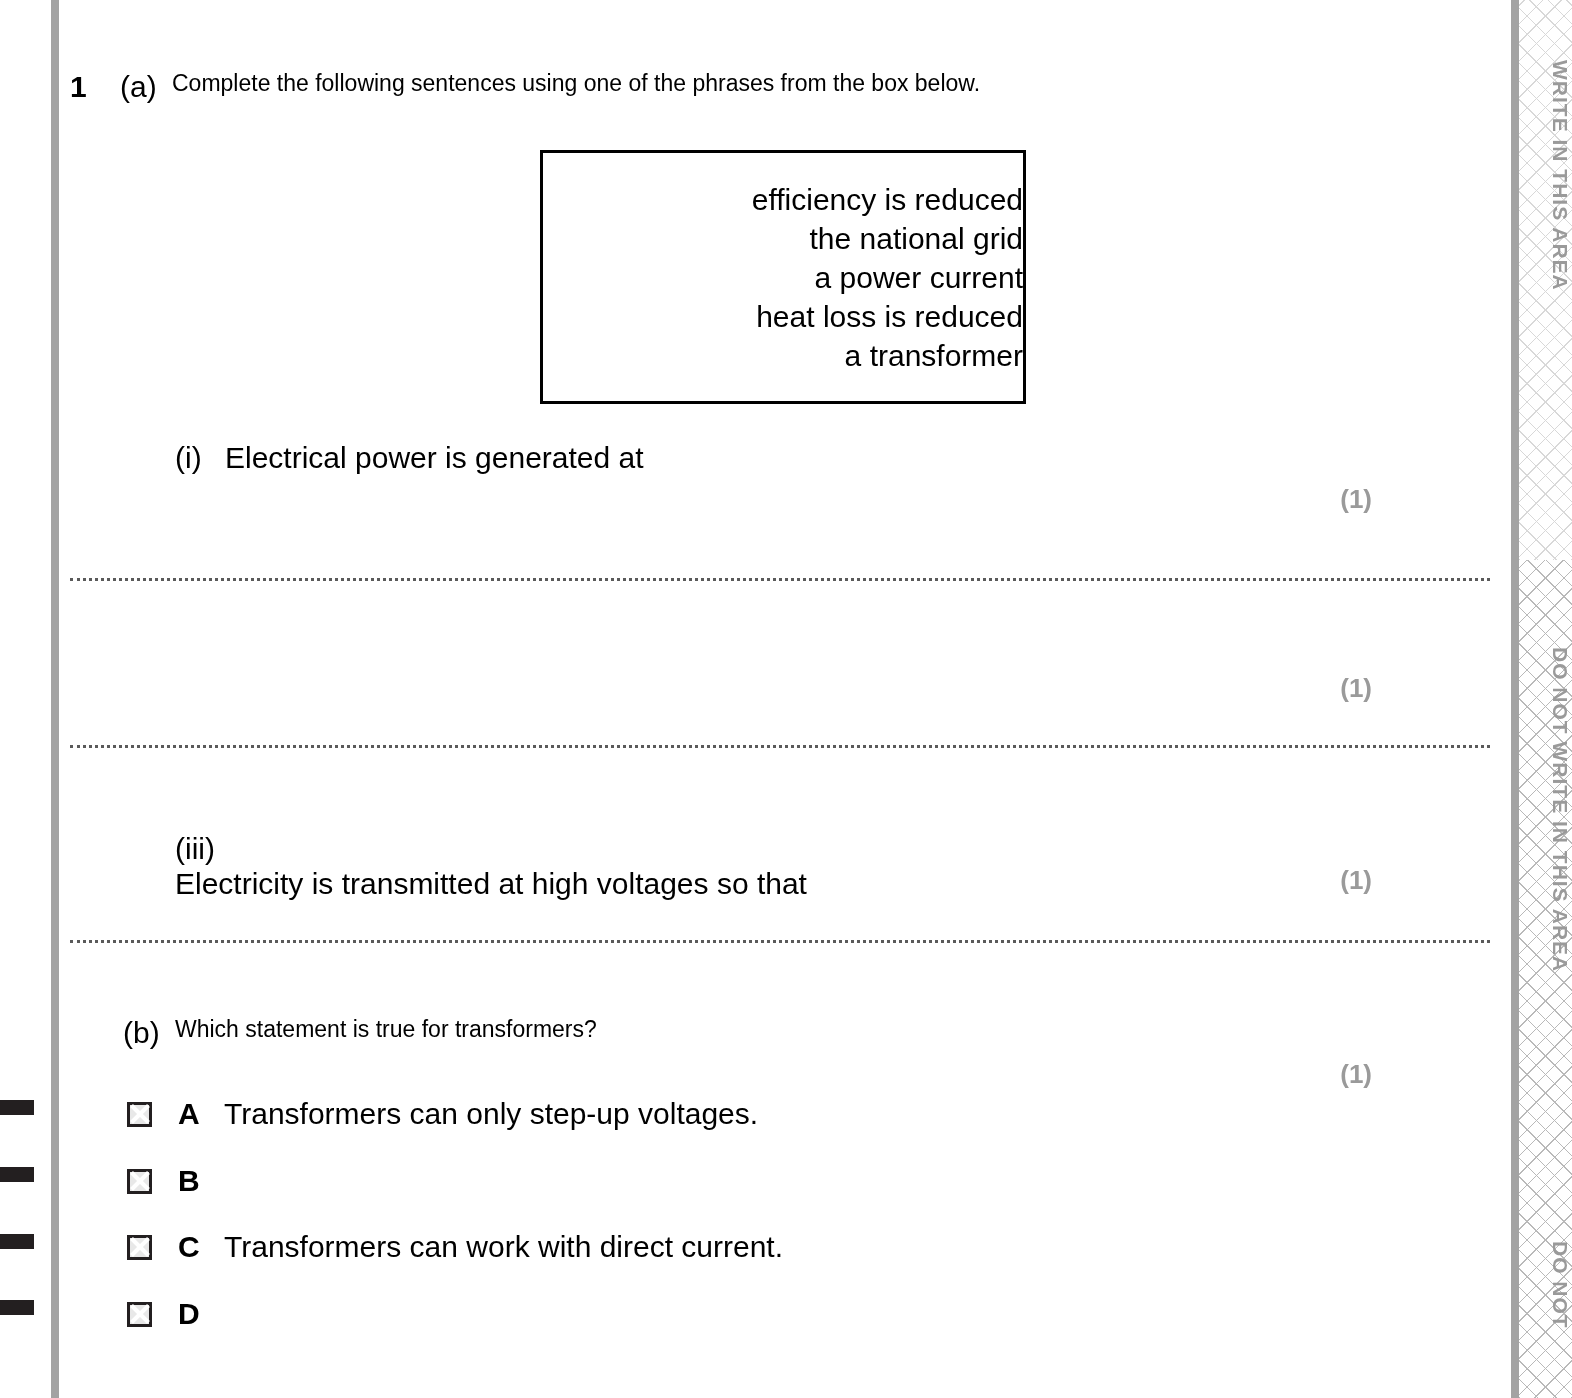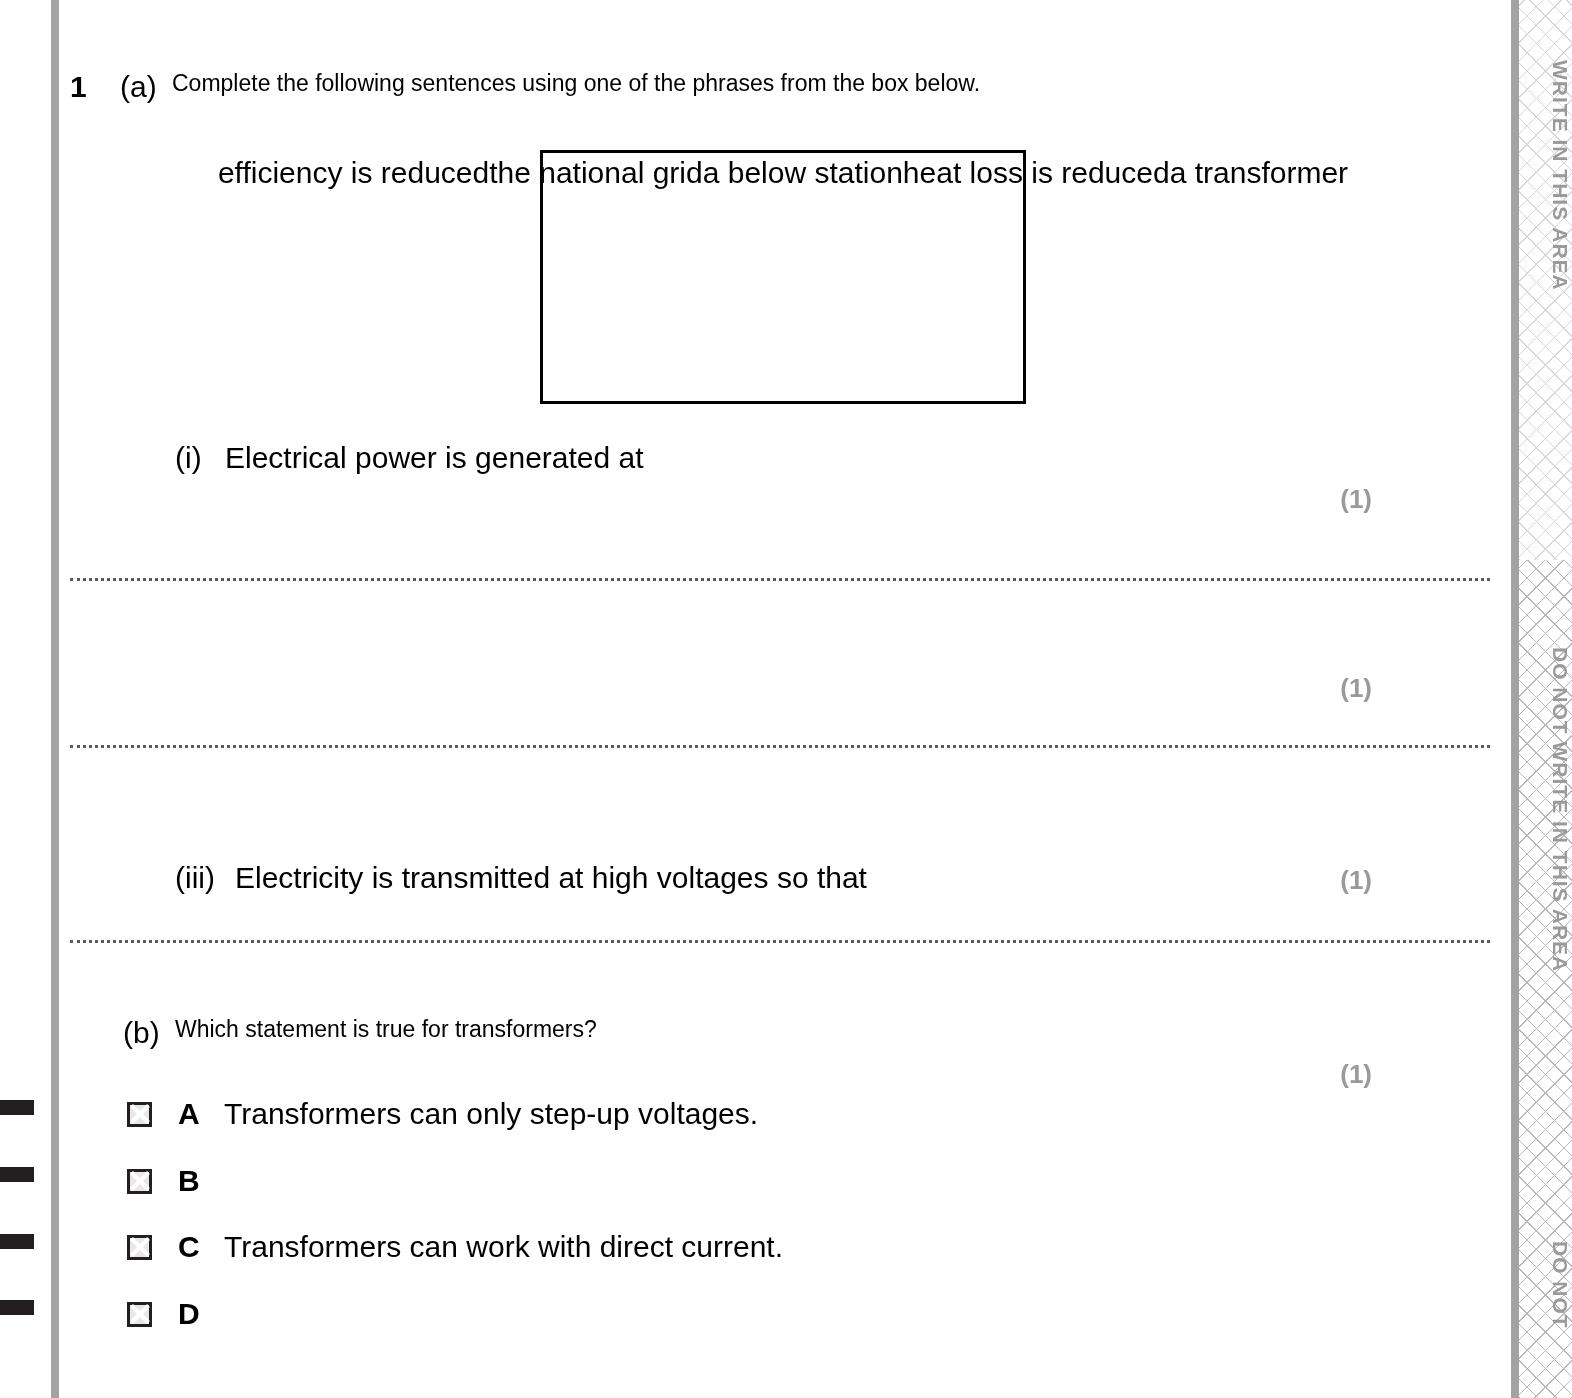--- a/index.html
+++ b/index.html
@@ -115,21 +115,22 @@
   
   .phrase-box {
     position: absolute;
     left: 470px;
     top: 150px;
     width: 486px;
     height: 254px;
     border: 3px solid #000000;
     box-sizing: border-box;
     display: flex;
-    align-items: flex-start;
+    flex-direction: column;
+    align-items: flex-end;
     justify-content: center;
   }
   .phrase-line {
     font-size: 30px;
     line-height: 39px;
     color: #000000;
     white-space: nowrap;
   }
 
   
@@ -236,36 +237,36 @@
 
     <div class="q-row" style="left:0; top:70px;">
       <span class="q-num">1</span>
       <span class="q-part">(a)</span>
       <span class="q-text">Complete the following sentences using one of the phrases from the box below.</span>
     </div>
 
     <div class="phrase-box">
       <div class="phrase-line">efficiency is reduced</div>
       <div class="phrase-line">the national grid</div>
-      <div class="phrase-line">a below station</div>
+      <div class="phrase-line">a power current</div>
       <div class="phrase-line">heat loss is reduced</div>
       <div class="phrase-line">a transformer</div>
     </div>
 
     <div class="sub-row" style="left:105px; top:441px;">
       <span class="sub-label">(i)</span>
       <span class="sub-text">Electrical power is generated at</span>
     </div>
     <div class="marks" style="left:1182px; top:484px;">(1)</div>
     <div class="dotted" style="top:578px;"></div>
 
     <div class="marks" style="left:1182px; top:673px;">(1)</div>
     <div class="dotted" style="top:745px;"></div>
 
-    <div class="sub-row" style="left:105px; top:861px;">
+    <div class="sub-row" style="left:105px; top:832px;flex-direction:column;">
       <span class="sub-label wide">(iii)</span>
       <span class="sub-text">Electricity is transmitted at high voltages so that</span>
     </div>
     <div class="marks" style="left:1182px; top:865px;">(1)</div>
     <div class="dotted" style="top:940px;"></div>
 
     <div class="q-row" style="left:53px; top:1016px;">
       <span class="q-part">(b)</span>
       <span class="q-text">Which statement is true for transformers?</span>
     </div>

